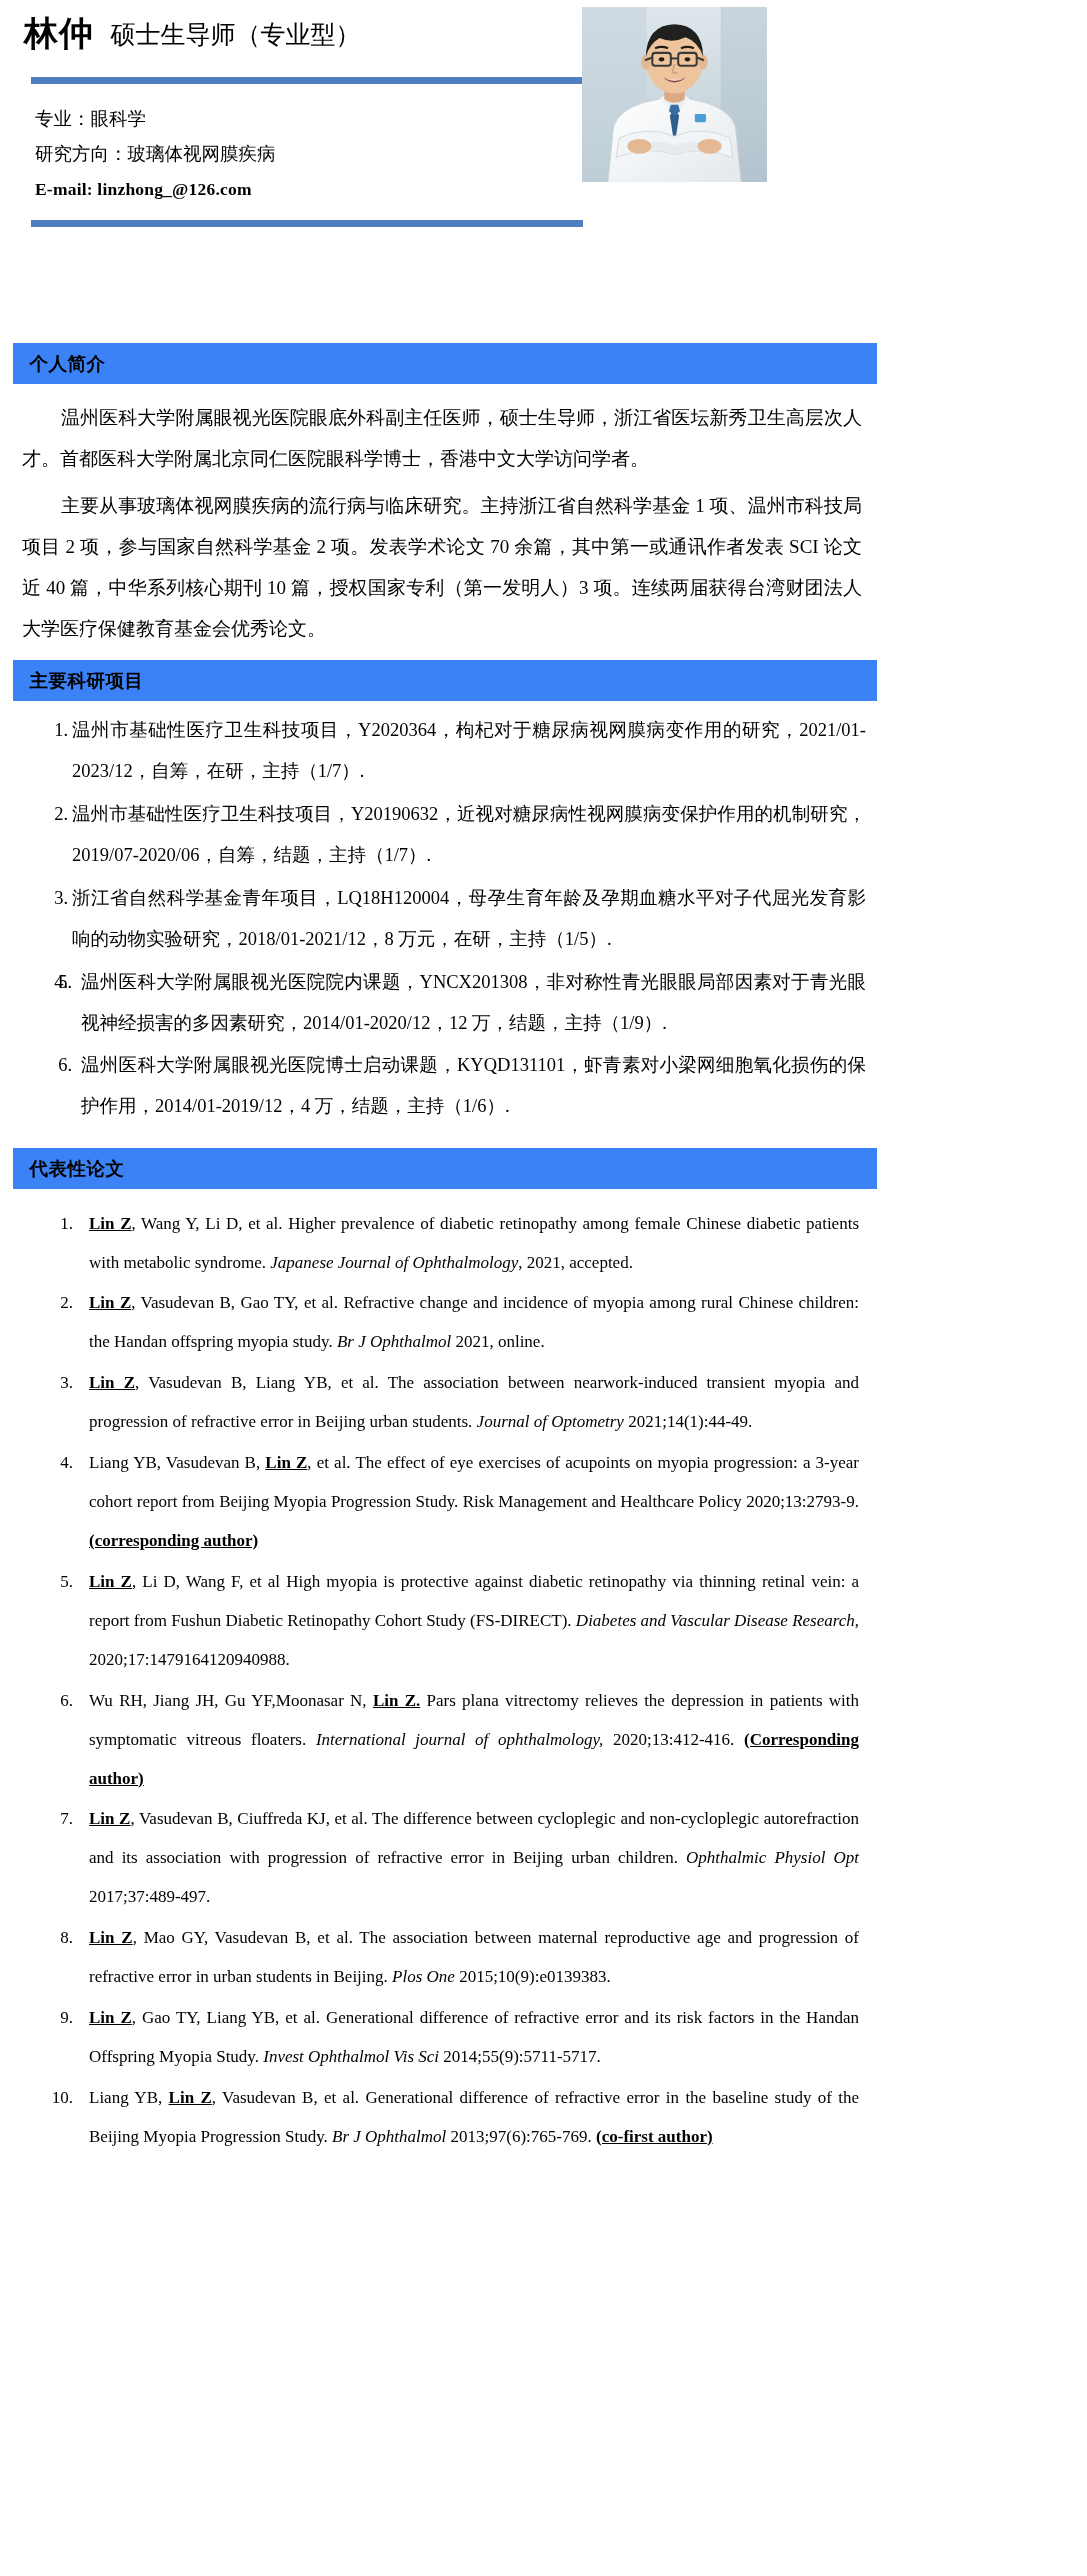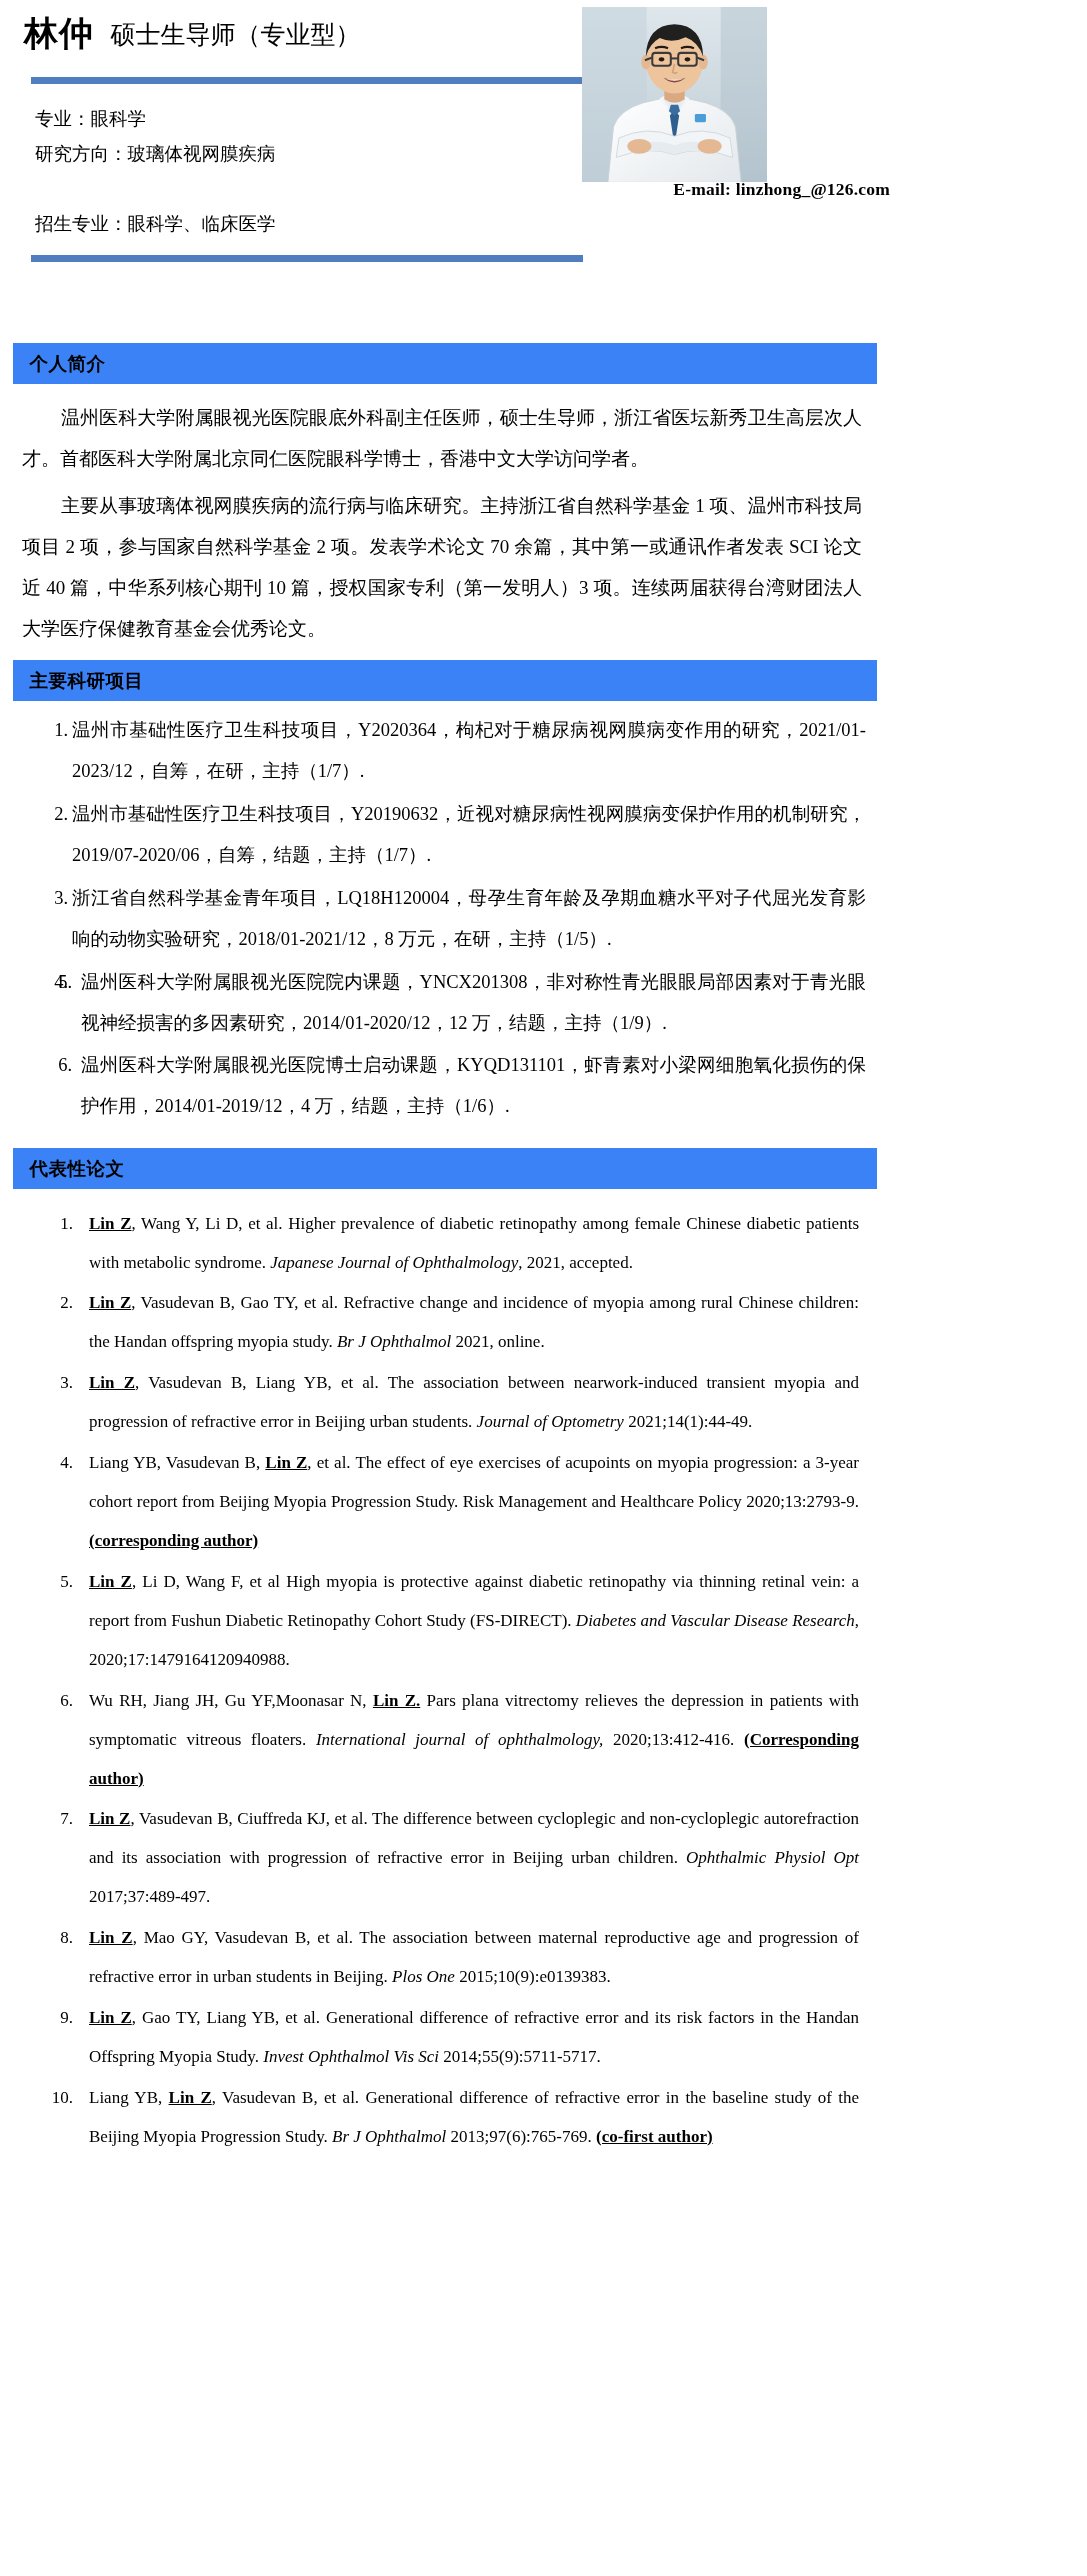--- a/index.html
+++ b/index.html
@@ -64,21 +64,20 @@
   .info-line {
     font-size: 18.5px;
     line-height: 35px;
     white-space: nowrap;
     font-family: "Liberation Serif", "DejaVu Serif", serif;
   }
   .info-line.email {
     font-weight: bold;
     font-size: 17.5px;
     letter-spacing: 0.2px;
-    text-align: right;
   }
 
   .portrait-wrap {
     position: absolute;
     top: 7.4px;
     left: 582px;
     width: 185px;
     height: 175px;
     overflow: hidden;
     background: #cfd8de;
@@ -196,23 +195,20 @@
 
     <div class="info-block">
       <div class="info-line">
         <span>专业：</span><span>眼科学</span>
       </div>
       <div class="info-line">
         <span>研究方向：</span><span>玻璃体视网膜疾病</span>
       </div>
       <div class="info-line email">
         <span>E-mail: </span><span>linzhong_@126.com</span>
-      </div>
-      <div class="info-line">
-        <span>招生专业：</span><span>眼科学、临床医学</span>
       </div>
     </div>
 
     <div class="rule lower" style="margin-top:13px"></div>
 
     <div class="portrait-wrap">
       <svg class="portrait" viewBox="0 0 200 190" preserveAspectRatio="xMidYMid slice">
         <defs>
           <linearGradient id="bgGrad" x1="0" y1="0" x2="0" y2="1">
             <stop offset="0%" stop-color="#dfe7ec"></stop>

